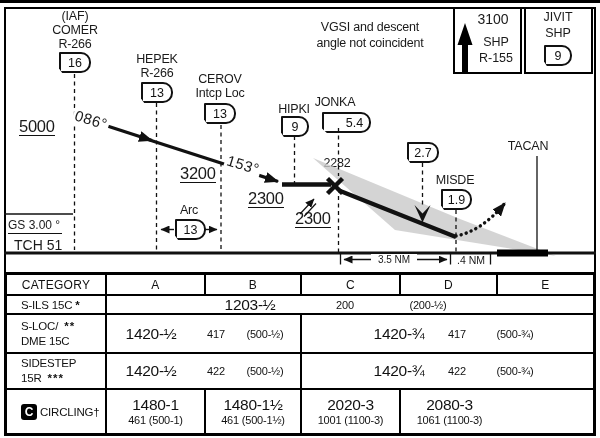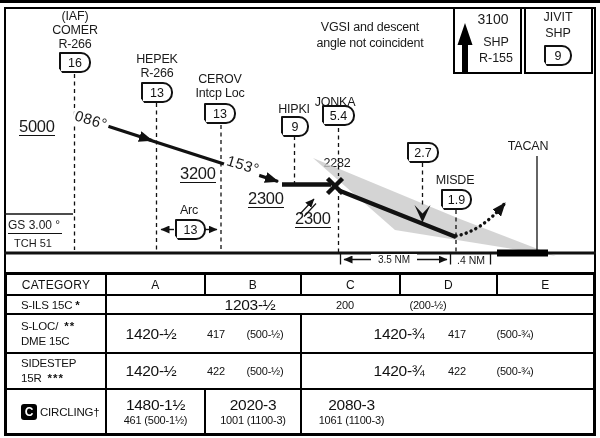--- a/index.html
+++ b/index.html
@@ -134,40 +134,40 @@
   <div class="txt fix ctr" style="left:127px;top:66px;width:60px;">R-266</div>
   <div class="dme" style="left:141px;top:82px;width:28px;">13</div>
 
   <div class="txt fix ctr" style="left:190px;top:72px;width:60px;">CEROV</div>
   <div class="txt fix ctr" style="left:190px;top:86px;width:60px;">Intcp Loc</div>
   <div class="dme" style="left:204px;top:103px;width:28px;">13</div>
 
   <div class="txt fix ctr" style="left:265px;top:102px;width:58px;">HIPKI</div>
   <div class="dme" style="left:281px;top:116px;width:24px;">9</div>
   <div class="txt fix ctr" style="left:306px;top:95px;width:58px;">JONKA</div>
-  <div class="dme" style="left:322px;top:105px;width:29px;">5.4</div>
+  <div class="dme" style="left:322px;top:112px;width:29px;padding-left:16px;">5.4</div>
 
   <div class="txt alt" style="left:19px;top:118px;">5000</div>
   <div class="txt crs z3" style="left:76px;top:106px;transform:rotate(17deg);transform-origin:left top;">086°</div>
   <div class="txt alt" style="left:180px;top:165px;">3200</div>
   <div class="txt crs z3" style="left:228px;top:151px;transform:rotate(17deg);transform-origin:left top;">153°</div>
   <div class="txt alt" style="left:248px;top:190px;">2300</div>
   <div class="txt alt" style="left:295px;top:210px;">2300</div>
   <div class="txt fix ctr" style="left:317px;top:156px;width:40px;">2282</div>
 
   <div class="dme" style="left:407px;top:142px;width:28px;">2.7</div>
   <div class="txt fix ctr" style="left:427px;top:173px;width:56px;">MISDE</div>
   <div class="dme" style="left:441px;top:189px;width:27px;">1.9</div>
   <div class="txt fix ctr" style="left:500px;top:139px;width:56px;">TACAN</div>
 
   <div class="txt fix ctr" style="left:172px;top:203px;width:34px;">Arc</div>
   <div class="dme" style="left:175px;top:219px;width:27px;">13</div>
 
   <div class="txt" style="left:8px;top:218px;font-size:12px;border-bottom:1.4px solid #111;padding:0 2px 1px 0;">GS 3.00 °</div>
-  <div class="txt" style="left:14px;top:237px;font-size:11px;">TCH 51</div>
+  <div class="txt" style="left:14px;top:237px;font-size:14px;">TCH 51</div>
 
   <div class="txt ctr z3" style="left:371px;top:254px;width:46px;font-size:10px;background:#fff;">3.5 NM</div>
   <div class="txt ctr z3" style="left:452px;top:254px;width:38px;font-size:10.5px;">.4 NM</div>
 
   <div class="tbl">
 
     <div class="cell hdr">CATEGORY</div>
     <div class="cell hdr">A</div>
     <div class="cell hdr">B</div>
     <div class="cell hdr">C</div>
@@ -218,20 +218,24 @@
       <span class="fl big" style="left:97px;">1420-¾</span>
       <span class="fl sm" style="left:155px;">422</span>
       <span class="fl sm" style="left:213px;">(500-¾)</span>
     </div>
 
     <div class="cell lab noB">
       <span class="cirsym">C</span>
       <span>CIRCLING†</span>
     </div>
     <div class="cell noB two">
+      <div class="big">1480-1</div>
+      <div class="sm">461 (500-1)</div>
+    </div>
+    <div class="cell noB two">
       <div class="big">1480-1½</div>
       <div class="sm">461 (500-1½)</div>
     </div>
     <div class="cell noB two">
       <div class="big">2020-3</div>
       <div class="sm">1001 (1100-3)</div>
     </div>
     <div class="cell noB noR two">
       <div class="big">2080-3</div>
       <div class="sm">1061 (1100-3)</div>

